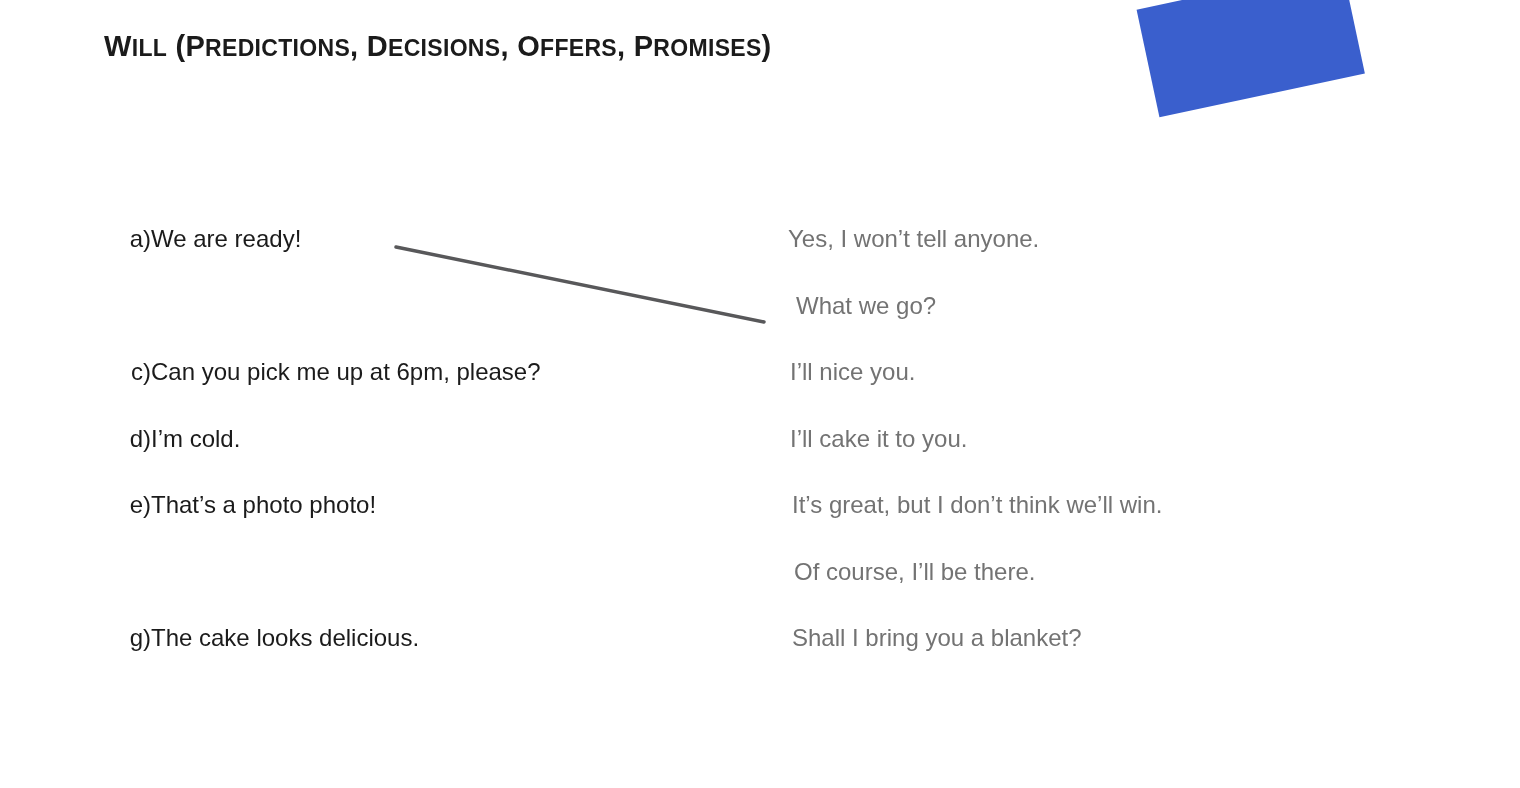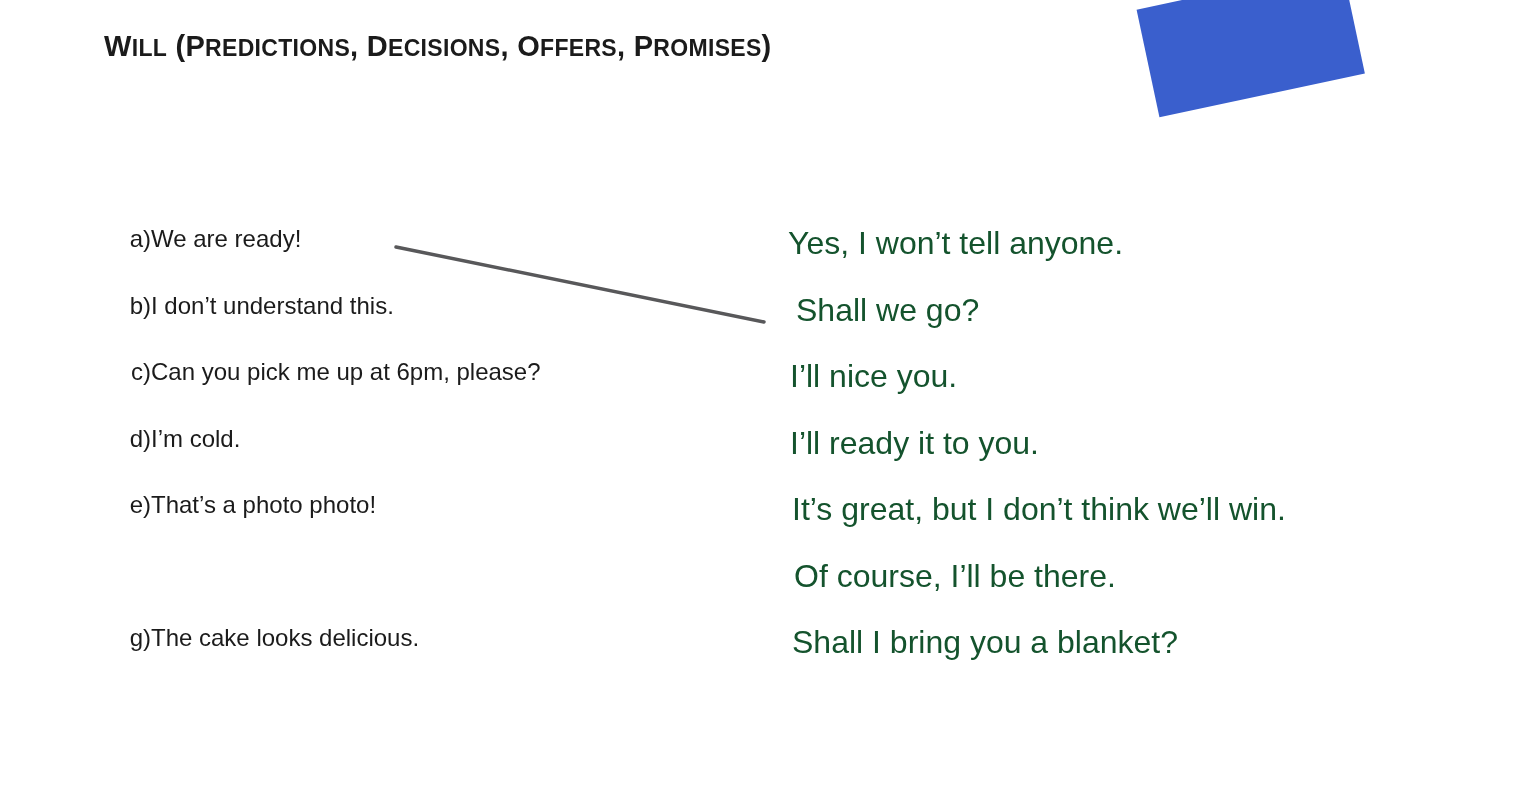--- a/index.html
+++ b/index.html
@@ -75,22 +75,22 @@
     white-space: nowrap;
   }
   .left-item .label {
     display: inline-block;
     width: 47px;
   }
   .right-item {
     position: absolute;
     left: 684px;
     top: 0;
-    font-size: 32px;
-    color: #14532d;
+    font-size: 24px;
+    color: #737373;
     white-space: nowrap;
   }
   .connector-layer {
     position: absolute;
     left: 0;
     top: 0;
     width: 1300px;
     height: 530px;
     pointer-events: none;
   }
@@ -114,38 +114,35 @@
       </svg>
 
     <div class="row">
       <div class="left-item">
         <span class="label">a)</span><span>We are ready!</span>
       </div>
       <div class="right-item">Yes, I won’t tell anyone.</div>
     </div>
 
     <div class="row">
-      <div class="left-item">
-        <span class="label">b)</span><span>I don’t understand this.</span>
-      </div>
-      <div class="right-item" style="left:692px;">Shall we go?</div>
+      <div class="right-item" style="left:692px;">What we go?</div>
     </div>
 
     <div class="row">
       <div class="left-item">
         <span class="label">c)</span><span>Can you pick me up at 6pm, please?</span>
       </div>
       <div class="right-item" style="left:686px;">I’ll nice you.</div>
     </div>
 
     <div class="row">
       <div class="left-item">
         <span class="label">d)</span><span>I’m cold.</span>
       </div>
-      <div class="right-item" style="left:686px;">I’ll ready it to you.</div>
+      <div class="right-item" style="left:686px;">I’ll cake it to you.</div>
     </div>
 
     <div class="row">
       <div class="left-item">
         <span class="label">e)</span><span>That’s a photo photo!</span>
       </div>
       <div class="right-item" style="left:688px;">It’s great, but I don’t think we’ll win.</div>
     </div>
 
     <div class="row">

